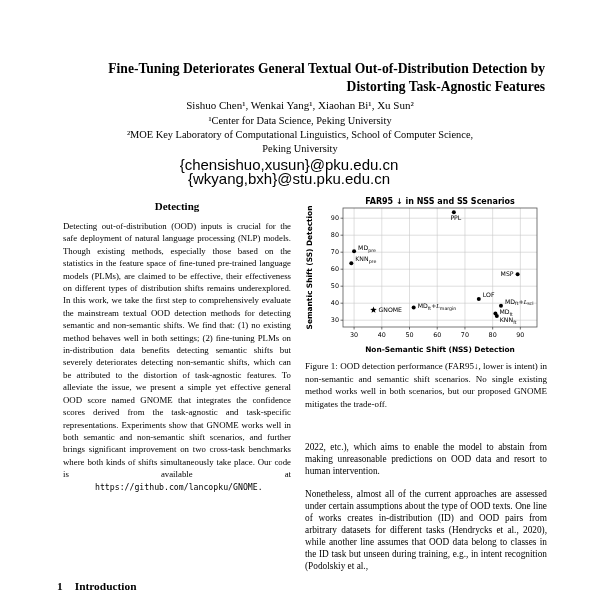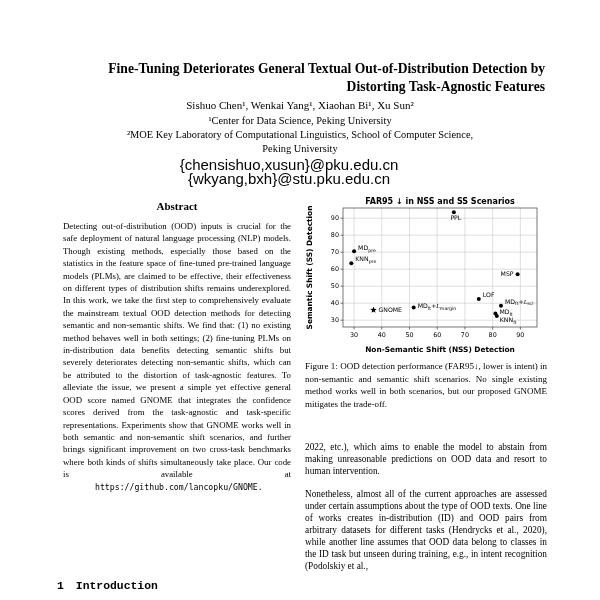--- a/index.html
+++ b/index.html
@@ -12,21 +12,21 @@
   .affil{position:absolute;left:55px;width:490px;text-align:center;font-size:10.4px;line-height:1.3;}
   .affil1{top:114px;} .affil2{top:128px;} .affil3{top:142px;}
   .email{position:absolute;left:44px;width:490px;text-align:center;
          font-family:Liberation Sans, sans-serif;font-size:15px;}
   .email1{top:156px;} .email2{top:170px;}
   .leftcol{position:absolute;left:57px;top:200px;width:240px;}
   .abstract-head{text-align:center;font-weight:bold;font-size:11px;margin-bottom:8px;}
   .abstract-body{font-size:8.8px;line-height:12.4px;text-align:justify;padding:0 6px;
                  max-height:358px;overflow:hidden;}
   .code{font-family:"DejaVu Sans Mono","Liberation Mono",monospace;font-size:8.2px;padding-left:32px;}
-  .sec-head{position:absolute;left:57px;top:580px;font-weight:bold;font-size:11.4px;font-family:Liberation Mono, monospace;}
+  .sec-head{position:absolute;left:57px;top:580px;font-weight:bold;font-size:11.4px;}
   .sec-head .num{margin-right:12px;}
   .rightcol-fig{position:absolute;left:305px;top:195px;width:242px;}
   .caption{position:absolute;left:305px;top:360px;width:242px;
            font-size:9px;line-height:12.6px;text-align:justify;}
   .rightcol-body{position:absolute;left:305px;top:441px;width:242px;
                  font-size:9.3px;line-height:12px;text-align:justify;}
   .rightcol-body p{margin:0;}
   .rightcol-body p + p{margin-top:11px;}
   svg text{font-family:"DejaVu Sans","Liberation Sans",sans-serif;}
 </style>
@@ -37,21 +37,21 @@
 
   <div class="title">Fine-Tuning Deteriorates General Textual Out-of-Distribution Detection by Distorting Task-Agnostic Features</div>
   <div class="authors">Sishuo Chen¹, Wenkai Yang¹, Xiaohan Bi¹, Xu Sun²</div>
   <div class="affil affil1">¹Center for Data Science, Peking University</div>
   <div class="affil affil3">Peking University</div>
   <div class="affil affil2">²MOE Key Laboratory of Computational Linguistics, School of Computer Science,</div>
   <div class="email email1">{chensishuo,xusun}@pku.edu.cn</div>
   <div class="email email2">{wkyang,bxh}@stu.pku.edu.cn</div>
 
   <div class="leftcol">
-    <div class="abstract-head">Abstract</div>
+    <div class="abstract-head">Detecting</div>
     <div class="abstract-body"><span>Detecting out-of-distribution (OOD) inputs is crucial for the safe deployment of natural language processing (NLP) models. Though existing methods, especially those based on the statistics in the feature space of fine-tuned pre-trained language models (PLMs), are claimed to be effective, their effectiveness on different types of distribution shifts remains underexplored. In this work, we take the first step to comprehensively evaluate the mainstream textual OOD detection methods for detecting semantic and non-semantic shifts. We find that: (1) no existing method behaves well in both settings; (2) fine-tuning PLMs on in-distribution data benefits detecting semantic shifts but severely deteriorates detecting non-semantic shifts, which can be attributed to the distortion of task-agnostic features. To alleviate the issue, we present a simple yet effective general OOD score named GNOME that integrates the confidence scores derived from the task-agnostic and task-specific representations. Experiments show that GNOME works well in both semantic and non-semantic shift scenarios, and further brings significant improvement on two cross-task benchmarks where both kinds of shifts simultaneously take place. Our code is available at </span><a class="code" style="color:#000;text-decoration:none;">https://github.com/lancopku/GNOME.</a></div>
   </div>
 
   <div class="sec-head"><span class="num">1</span><span>Introduction</span></div>
 
   <div class="rightcol-fig">
     <svg id="plot" width="242" height="160" viewBox="0 0 242 160">
         <line x1="49.08571428571429" y1="13" x2="49.08571428571429" y2="132" stroke="#c9c9c9" stroke-width="0.6"></line>
         <line x1="76.80000000000001" y1="13" x2="76.80000000000001" y2="132" stroke="#c9c9c9" stroke-width="0.6"></line>
         <line x1="104.51428571428572" y1="13" x2="104.51428571428572" y2="132" stroke="#c9c9c9" stroke-width="0.6"></line>

